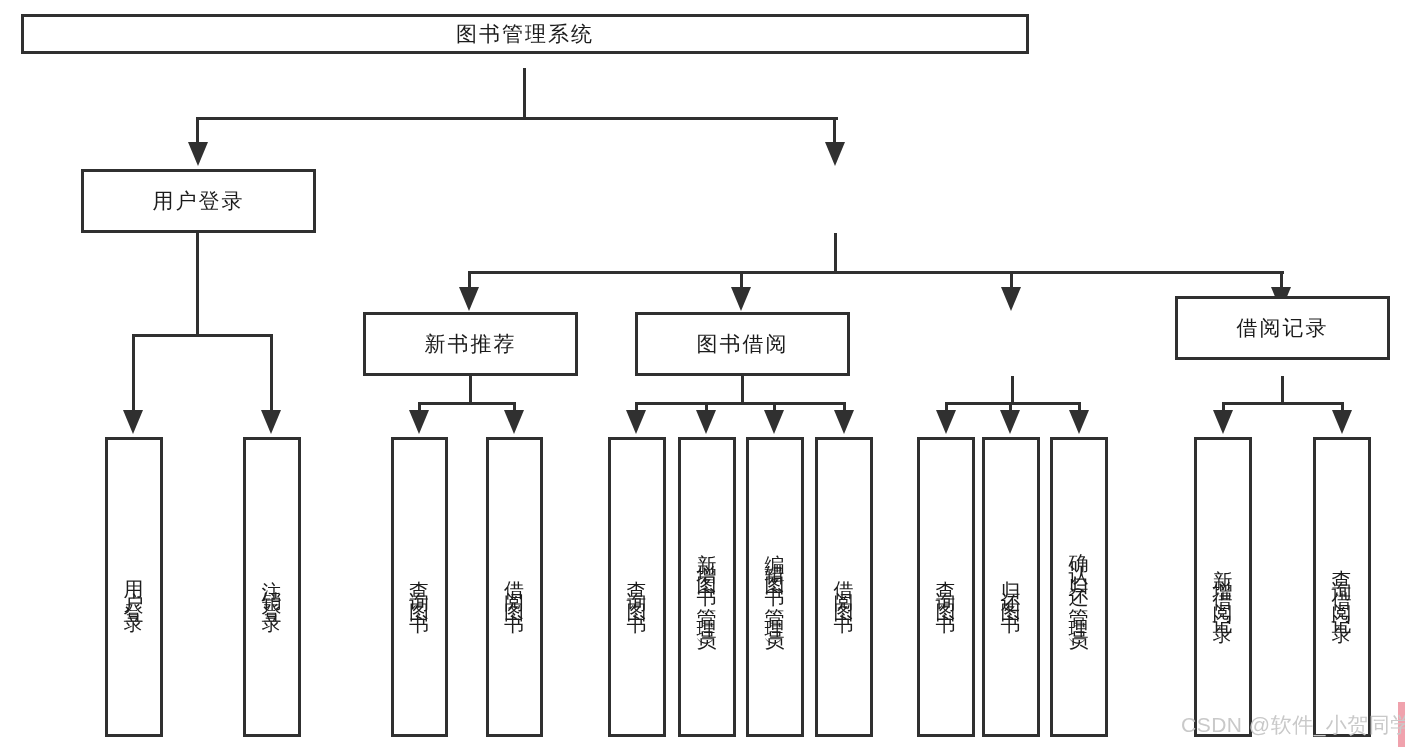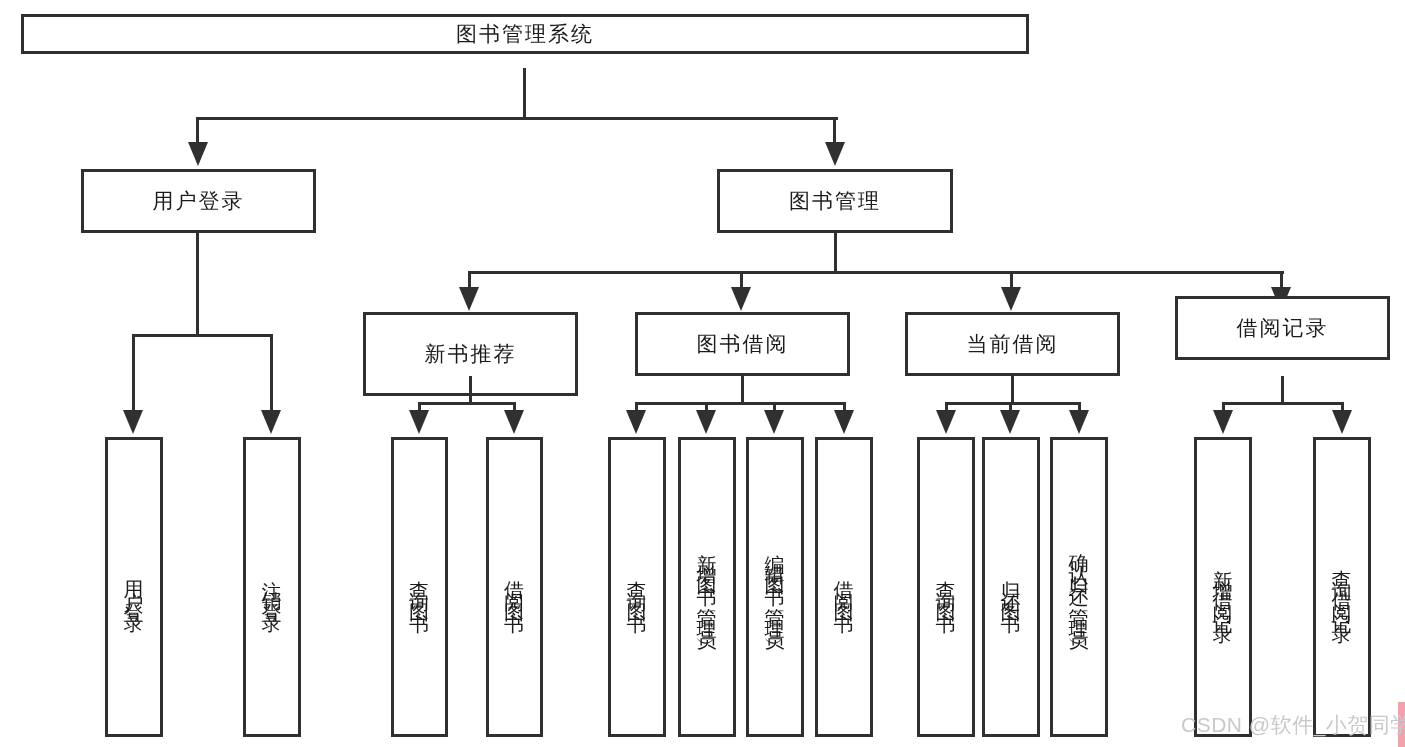--- a/index.html
+++ b/index.html
@@ -74,21 +74,20 @@
   <div class="node box-h" style="left:21px;top:14px;width:1008px;height:40px">图书管理系统</div>
 
   <div class="vline" style="left:523px;top:68px;height:52px"></div>
   <div class="hline" style="left:196px;top:117px;width:642px"></div>
   <div class="vline" style="left:196px;top:117px;height:28px"></div>
   <div class="arrow" style="left:188px;top:142px"></div>
   <div class="vline" style="left:833px;top:117px;height:28px"></div>
   <div class="arrow" style="left:825px;top:142px"></div>
 
   <div class="node box-h" style="left:81px;top:169px;width:235px;height:64px">用户登录</div>
-  <div class="node box-h" style="left:717px;top:169px;width:236px;height:64px">图书管理</div>
 
   <div class="vline" style="left:196px;top:233px;height:102px"></div>
   <div class="hline" style="left:132px;top:334px;width:141px"></div>
   <div class="vline" style="left:132px;top:334px;height:78px"></div>
   <div class="arrow" style="left:123px;top:410px"></div>
   <div class="vline" style="left:270px;top:334px;height:78px"></div>
   <div class="arrow" style="left:261px;top:410px"></div>
 
   <div class="node box-v" style="left:105px;top:437px;width:58px;height:300px">用户登录</div>
   <div class="node box-v" style="left:243px;top:437px;width:58px;height:300px">注销登录</div>
@@ -97,23 +96,22 @@
   <div class="hline" style="left:468px;top:271px;width:816px"></div>
   <div class="vline" style="left:468px;top:271px;height:17px"></div>
   <div class="arrow" style="left:459px;top:287px"></div>
   <div class="vline" style="left:740px;top:271px;height:17px"></div>
   <div class="arrow" style="left:731px;top:287px"></div>
   <div class="vline" style="left:1010px;top:271px;height:17px"></div>
   <div class="arrow" style="left:1001px;top:287px"></div>
   <div class="vline" style="left:1280px;top:271px;height:17px"></div>
   <div class="arrow" style="left:1271px;top:287px"></div>
 
-  <div class="node box-h" style="left:363px;top:312px;width:215px;height:84px">新书推荐</div>
+  <div class="node box-h" style="left:363px;top:312px;width:215px;height:64px">新书推荐</div>
   <div class="node box-h" style="left:635px;top:312px;width:215px;height:64px">图书借阅</div>
-  <div class="node box-h" style="left:905px;top:312px;width:215px;height:64px">当前借阅</div>
   <div class="node box-h" style="left:1175px;top:296px;width:215px;height:64px">借阅记录</div>
 
   <div class="vline" style="left:469px;top:376px;height:28px"></div>
   <div class="hline" style="left:418px;top:402px;width:98px"></div>
   <div class="vline" style="left:418px;top:402px;height:10px"></div>
   <div class="arrow" style="left:409px;top:410px"></div>
   <div class="vline" style="left:513px;top:402px;height:10px"></div>
   <div class="arrow" style="left:504px;top:410px"></div>
   <div class="node box-v" style="left:391px;top:437px;width:57px;height:300px">查询图书</div>
   <div class="node box-v" style="left:486px;top:437px;width:57px;height:300px">借阅图书</div>

